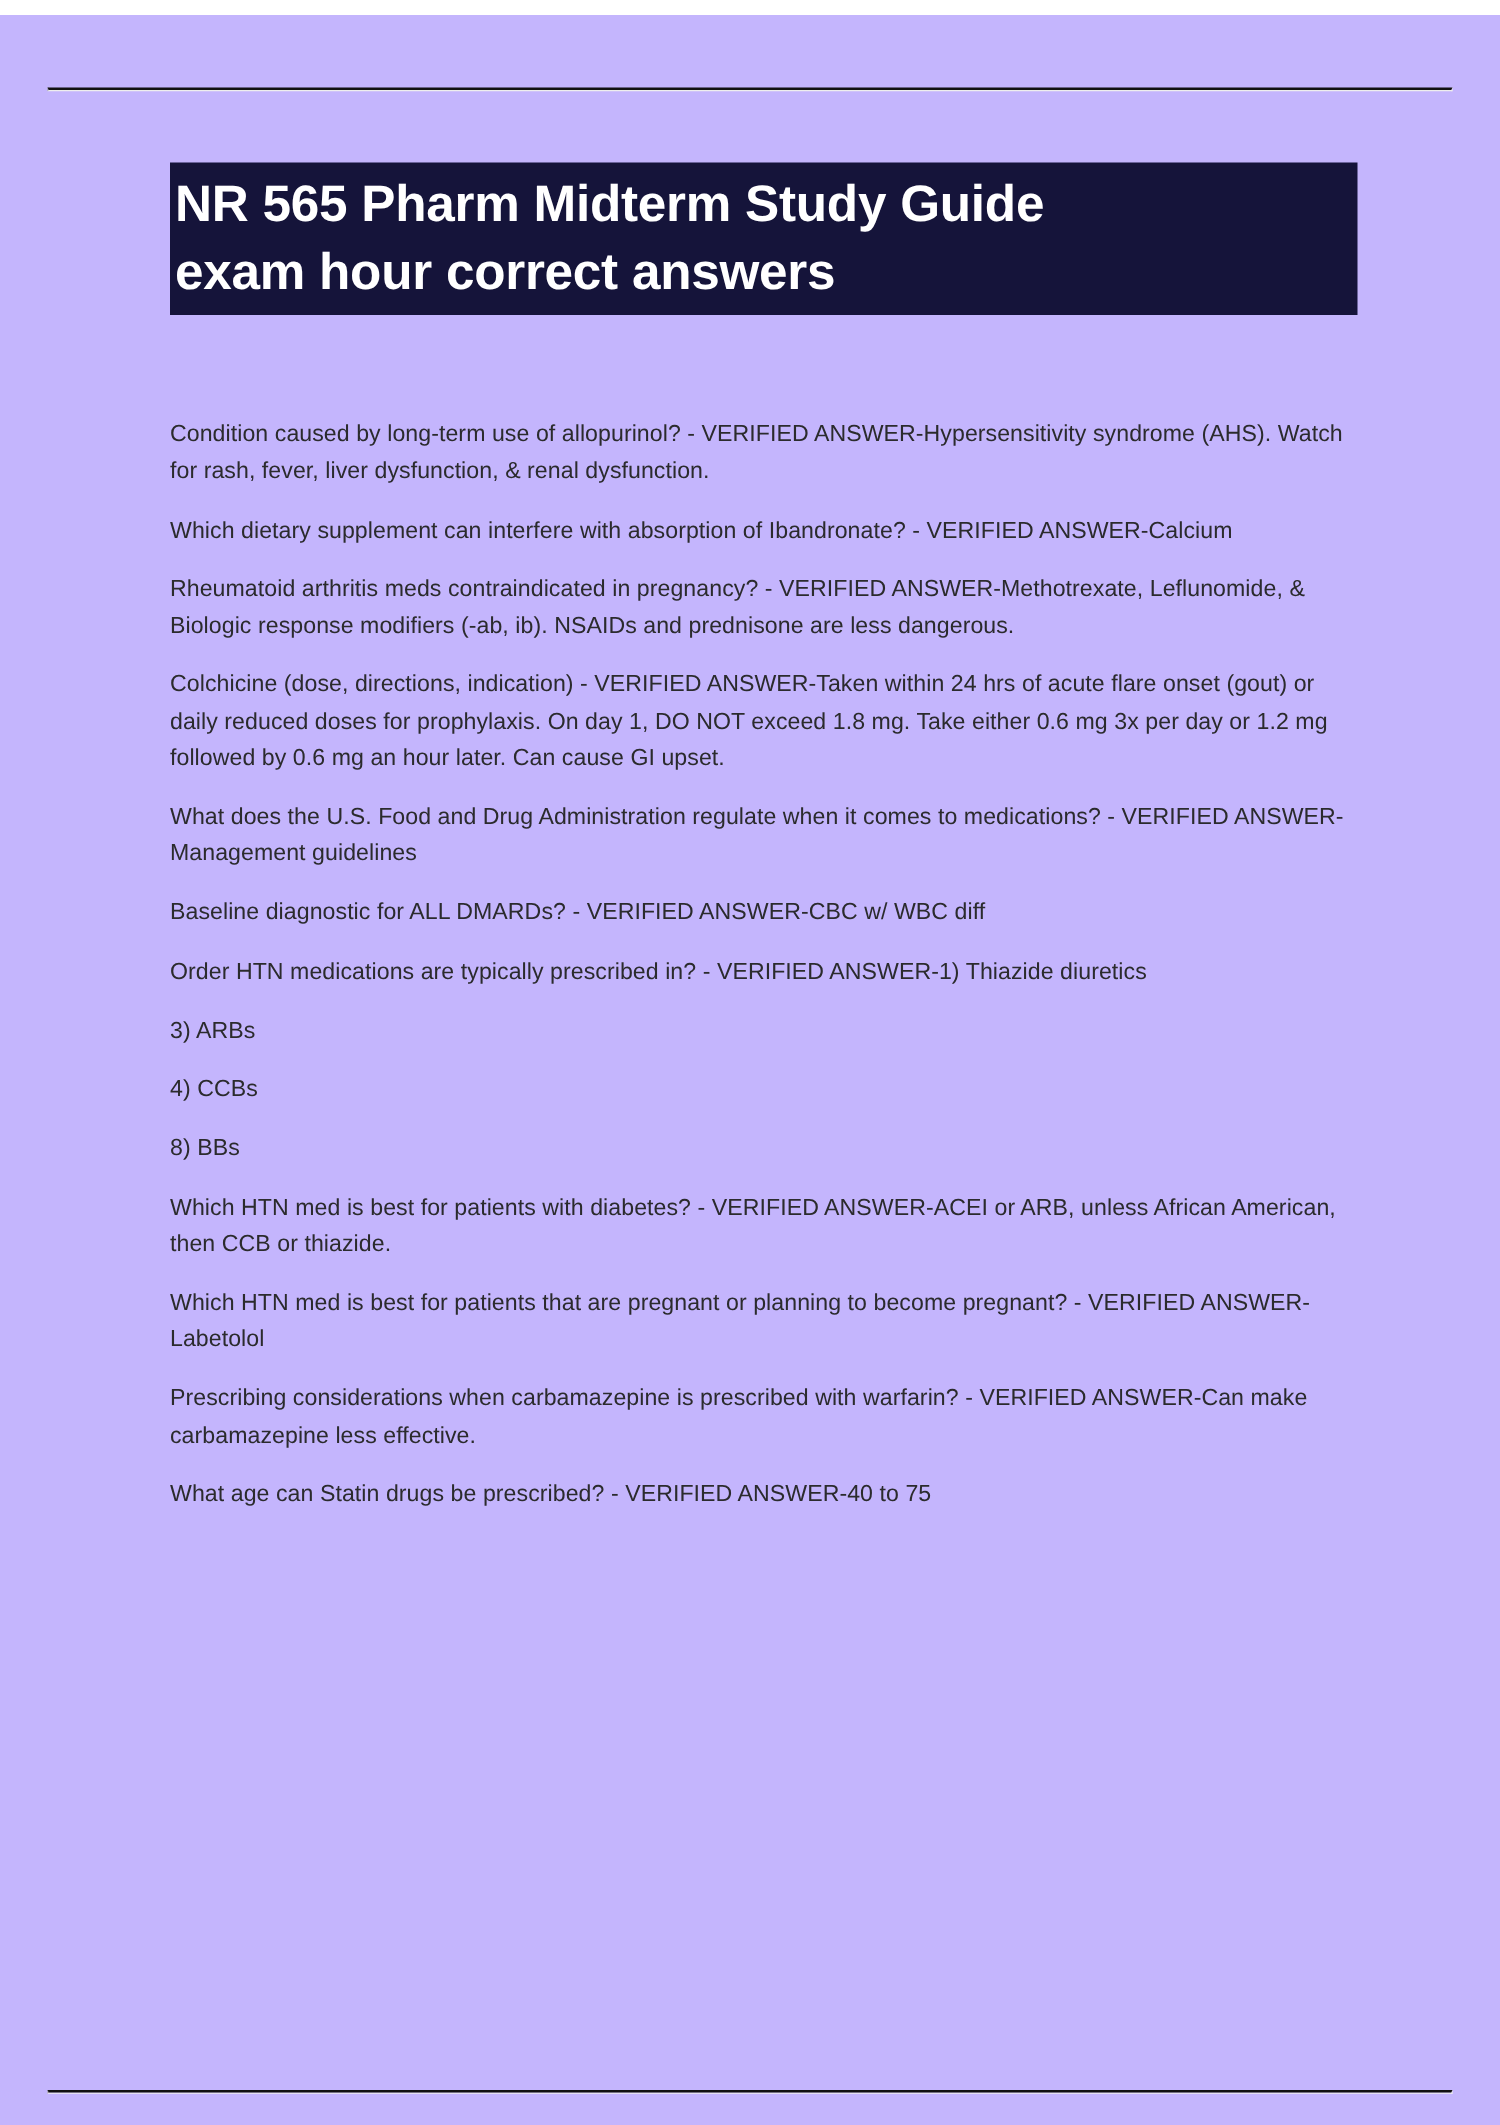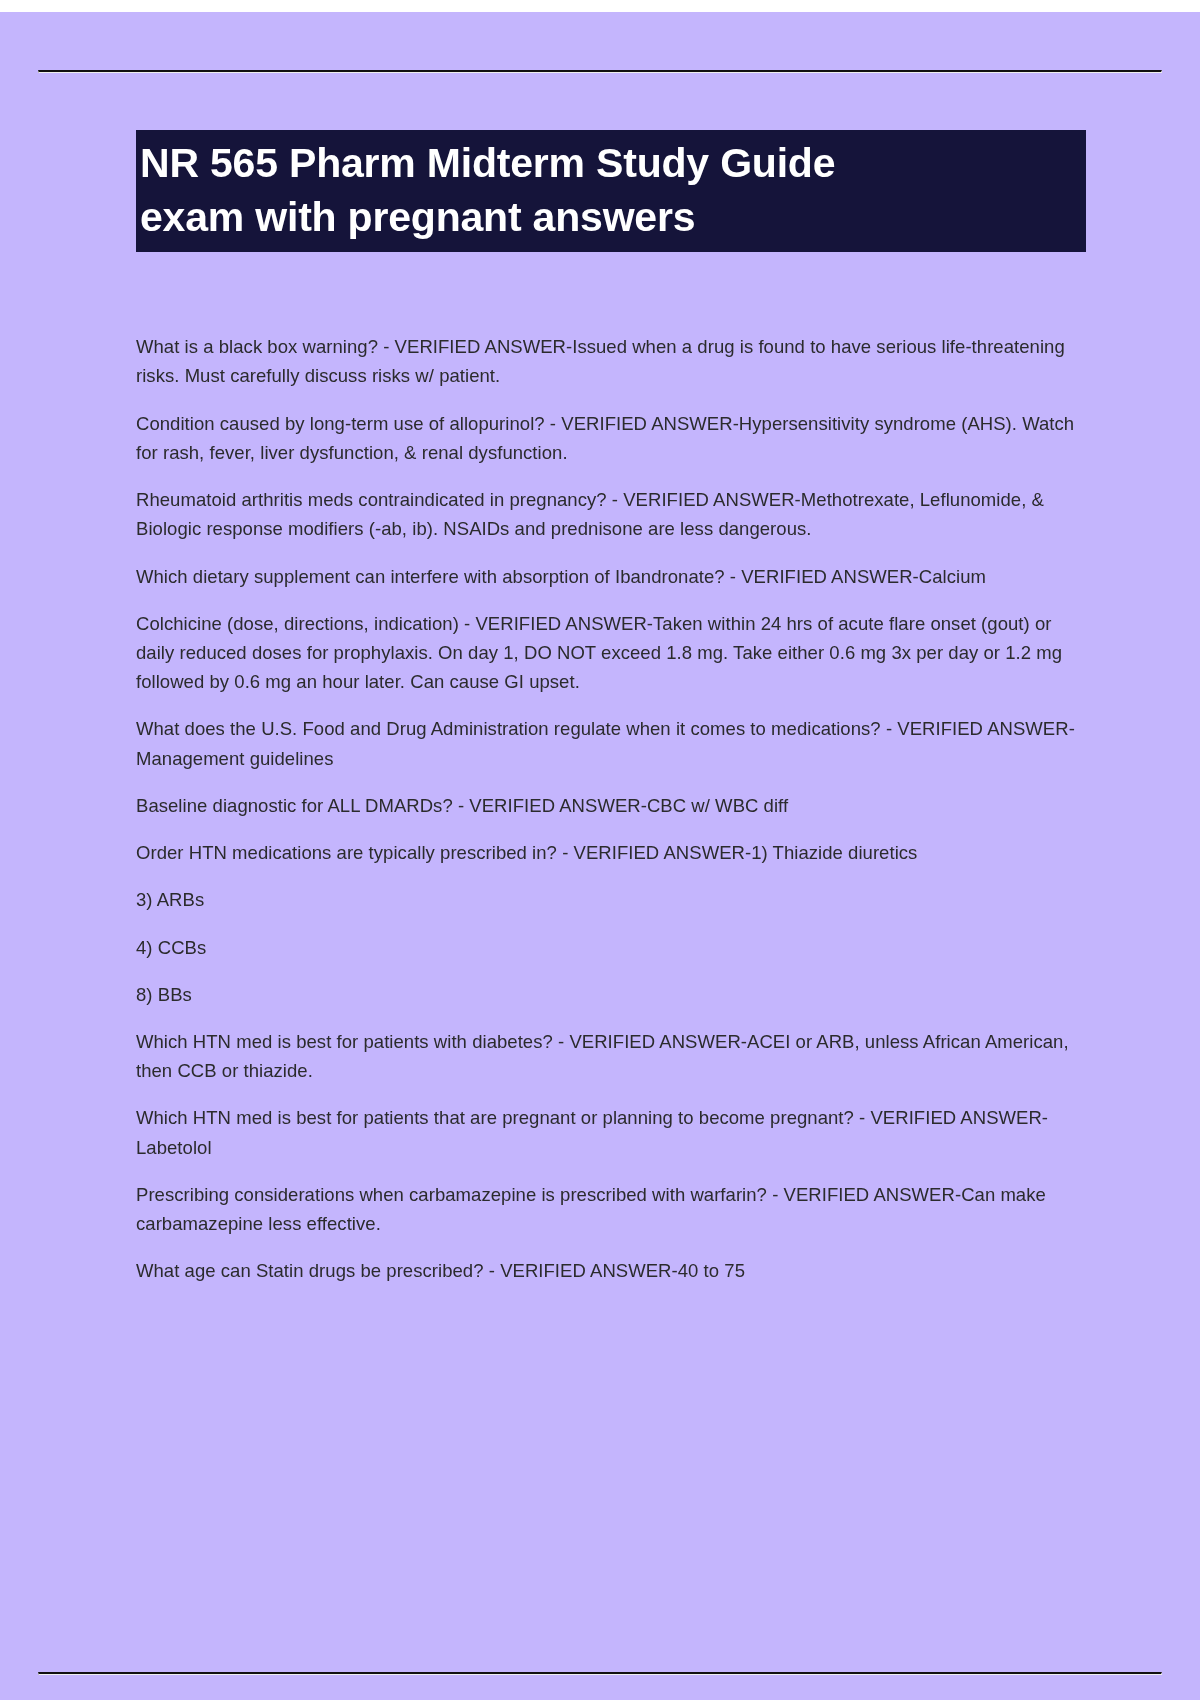--- a/index.html
+++ b/index.html
@@ -72,28 +72,27 @@
 <body>
 
 <div class="page">
 
   <hr class="rule rule-top">
 
   <div class="content">
 
     <div class="title-block">
       <span class="title-line">NR 565 Pharm Midterm Study Guide</span>
-      <span class="title-line">exam with pregnant answers</span>
+      <span class="title-line">exam hour correct answers</span>
     </div>
 
     <div class="body-text">
-      <p>What is a black box warning? - VERIFIED ANSWER-Issued when a drug is found to have serious life-threatening risks. Must carefully discuss risks w/ patient.</p>
       <p>Condition caused by long-term use of allopurinol? - VERIFIED ANSWER-Hypersensitivity syndrome (AHS). Watch for rash, fever, liver dysfunction, &amp; renal dysfunction.</p>
+      <p>Which dietary supplement can interfere with absorption of Ibandronate? - VERIFIED ANSWER-Calcium</p>
       <p>Rheumatoid arthritis meds contraindicated in pregnancy? - VERIFIED ANSWER-Methotrexate, Leflunomide, &amp; Biologic response modifiers (-ab, ib). NSAIDs and prednisone are less dangerous.</p>
-      <p>Which dietary supplement can interfere with absorption of Ibandronate? - VERIFIED ANSWER-Calcium</p>
       <p>Colchicine (dose, directions, indication) - VERIFIED ANSWER-Taken within 24 hrs of acute flare onset (gout) or daily reduced doses for prophylaxis. On day 1, DO NOT exceed 1.8 mg. Take either 0.6 mg 3x per day or 1.2 mg followed by 0.6 mg an hour later. Can cause GI upset.</p>
       <p>What does the U.S. Food and Drug Administration regulate when it comes to medications? - VERIFIED ANSWER-Management guidelines</p>
       <p>Baseline diagnostic for ALL DMARDs? - VERIFIED ANSWER-CBC w/ WBC diff</p>
       <p>Order HTN medications are typically prescribed in? - VERIFIED ANSWER-1) Thiazide diuretics</p>
       <p>3) ARBs</p>
       <p>4) CCBs</p>
       <p>8) BBs</p>
       <p>Which HTN med is best for patients with diabetes? - VERIFIED ANSWER-ACEI or ARB, unless African American, then CCB or thiazide.</p>
       <p>Which HTN med is best for patients that are pregnant or planning to become pregnant? - VERIFIED ANSWER-Labetolol</p>
       <p>Prescribing considerations when carbamazepine is prescribed with warfarin? - VERIFIED ANSWER-Can make carbamazepine less effective.</p>

